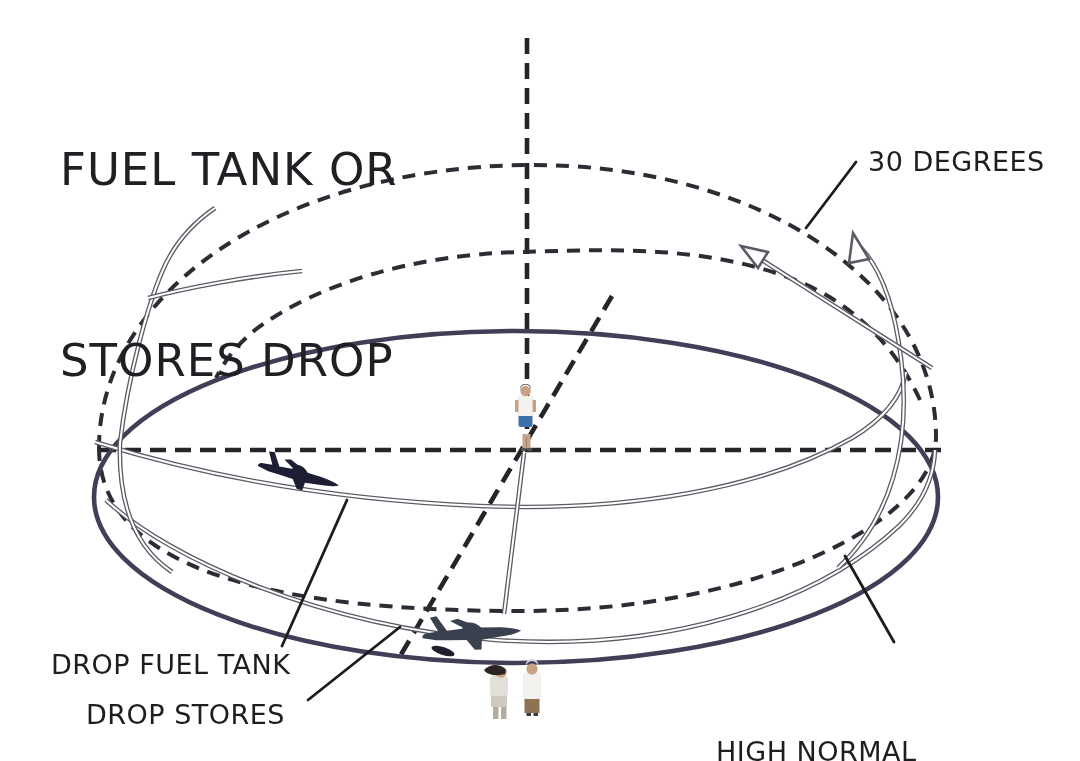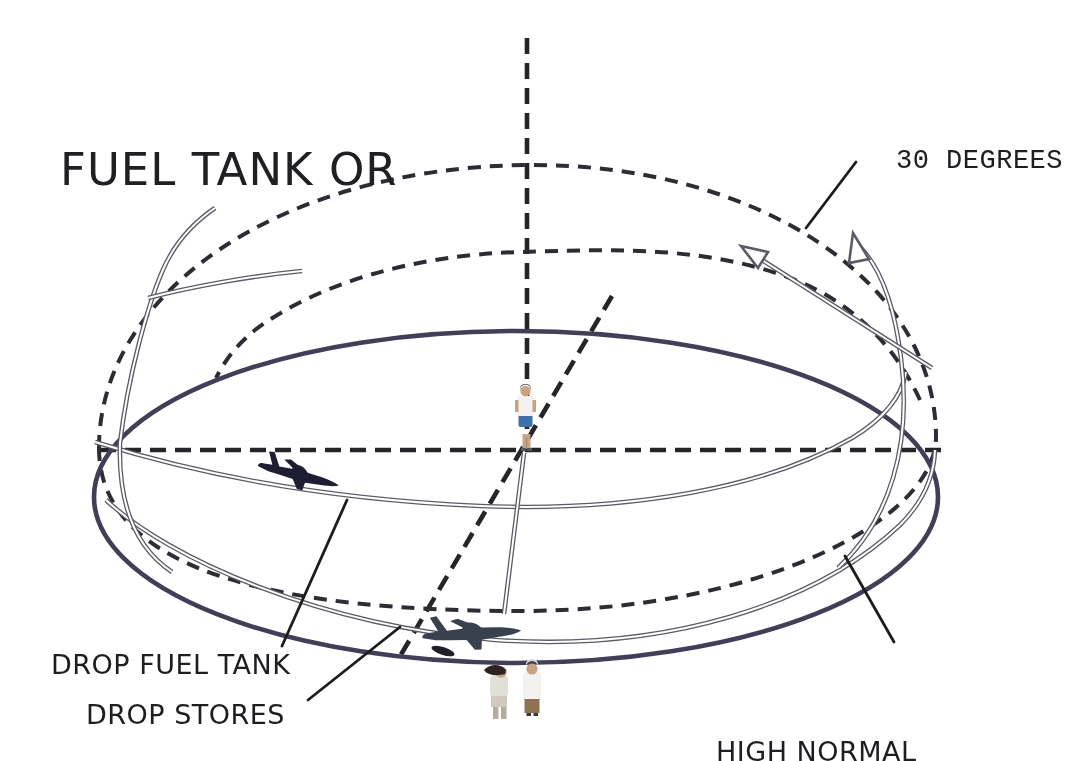--- a/index.html
+++ b/index.html
@@ -2,21 +2,21 @@
 <html><head>
 <meta charset="utf-8">
 <style>
   html,body{margin:0;padding:0;background:#ffffff;}
   body{width:1080px;height:761px;position:relative;overflow:hidden;
        font-family:"DejaVu Sans","Liberation Sans",sans-serif;}
   .stage{position:absolute;left:0;top:0;width:1080px;height:761px;}
   svg{position:absolute;left:0;top:0;}
   .lbl{position:absolute;color:#1d1d22;white-space:pre;letter-spacing:.5px;}
   .title{left:60px;top:10px;font-size:45px;line-height:1.42;letter-spacing:1px;color:#202024;}
-  .deg{left:896px;top:146px;font-size:27px;font-family:Liberation Mono, monospace;}
+  .deg{left:868px;top:146px;font-size:27px;}
   .dft{left:8px;top:649px;font-size:27px;margin-left:43px;}
   .dst{left:86px;top:699px;font-size:27px;}
   .hnf{left:716px;top:647px;font-size:27px;line-height:1.55;}
   .dash-main{fill:none;stroke-width:4.6;stroke-dasharray:16 9;stroke-linecap:butt;}
   .dash-circ{fill:none;stroke-width:4;stroke-dasharray:13 9;}
   .solid-circ{fill:none;stroke-width:4.6;}
   .ribbon-u{fill:none;stroke-width:4.6;}
   .ribbon-o{fill:none;stroke:#ffffff;stroke-width:2;}
   .leader{stroke-width:2.8;stroke-linecap:round;}
   .ahead{stroke-width:2.6;stroke-linejoin:miter;}
@@ -125,20 +125,21 @@
       <rect x="-7.5" y="-18" width="15" height="15" fill="#8d7352"></rect>
       <rect x="-9" y="-44" width="18" height="27" rx="3" fill="#f3f2ef"></rect>
       <circle cx="0" cy="-47" r="5.6" fill="#c9a183"></circle>
       <path d="M -6 -49 A 6 6 0 0 1 6 -49 L 6 -52 A 6 5 0 0 0 -6 -52 Z" fill="#d9d9d9"></path>
     </g>
   </g>
 </svg>
 
 <div class="lbl title">
   <div>FUEL TANK OR</div>
+  <div>STORES DROP</div>
 </div>
 
 <div class="lbl deg">30 DEGREES</div>
 
 <div class="lbl dft">DROP FUEL TANK</div>
 
 <div class="lbl dst">DROP STORES</div>
 
 <div class="lbl hnf">
   <div>HIGH NORMAL</div>

